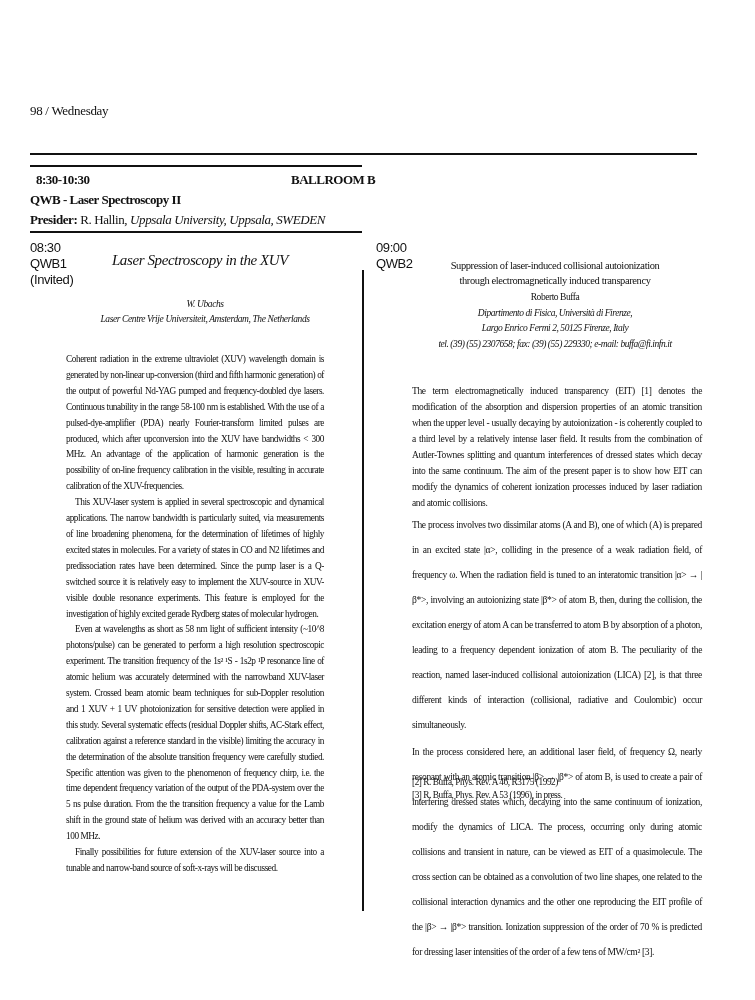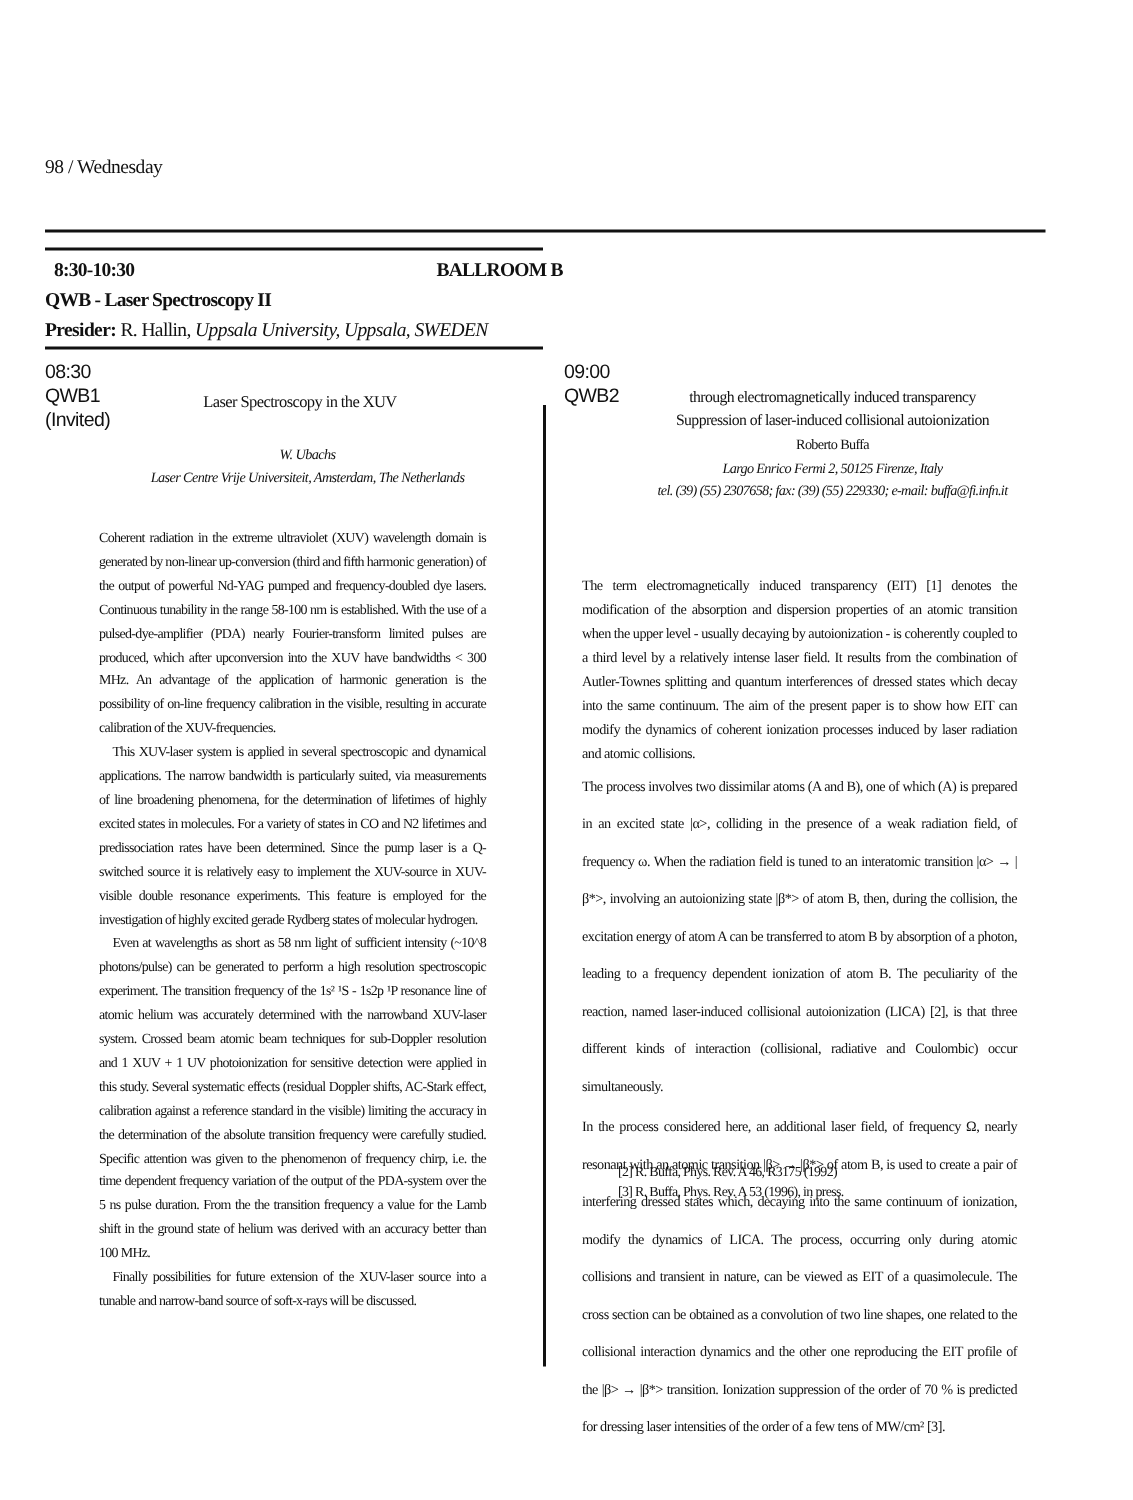--- a/index.html
+++ b/index.html
@@ -27,37 +27,37 @@
   .sess-pres i { }
 
   .paper-code {
     font-family: "Liberation Sans", "DejaVu Sans", sans-serif;
     font-size: 13px; line-height: 16px; letter-spacing: -0.4px;
   }
   .p1-code { left: 30px; top: 240px; }
   .p2-code { left: 376px; top: 240px; }
 
   .center { text-align: center; }
-  .title1 { left: 90px; top: 262px; width: 220px; font-size: 11px; letter-spacing: -0.4px; }
+  .title1 { left: 90px; top: 252px; width: 220px; font-size: 15px; letter-spacing: -0.4px; font-style: italic; }
   .title2 { left: 420px; top: 258px; width: 270px; font-size: 10.5px; line-height: 15px; letter-spacing: -0.4px; }
 
   .auth1 { left: 60px; top: 297px; width: 290px; font-size: 9.5px; line-height: 15px; letter-spacing: -0.4px; }
   .auth1 .affil { font-style: italic; }
   .auth2 { left: 410px; top: 290px; width: 290px; font-size: 9.5px; line-height: 15.5px; letter-spacing: -0.45px; }
   .auth2 .affil, .auth2 .addr, .auth2 .contact { font-style: italic; }
 
   .body1 {
     left: 66px; top: 352px; width: 258px; font-size: 9.3px; line-height: 15.9px;
     text-align: justify; letter-spacing: -0.45px;
   }
   .body1 p { margin: 0; text-indent: 0; }
   .body1 p.ind { text-indent: 9px; }
 
   .body2 {
-    left: 388px; top: 383px; width: 290px; font-size: 9.5px; line-height: 16px;
+    left: 412px; top: 383px; width: 290px; font-size: 9.5px; line-height: 16px;
     text-align: justify; letter-spacing: -0.35px;
   }
   .body2 p { margin: 0; }
   .body2 p.gap { margin-top: 2px; line-height: 25px; }
 
   .refs { left: 412px; top: 776px; width: 300px; font-size: 9.3px; line-height: 13px; letter-spacing: -0.45px; }
   .refs div { white-space: nowrap; }
 </style>
 </head>
 <body>
@@ -95,25 +95,26 @@
   <p class="ind">This XUV-laser system is applied in several spectroscopic and dynamical applications. The narrow bandwidth is particularly suited, via measurements of line broadening phenomena, for the determination of lifetimes of highly excited states in molecules. For a variety of states in CO and N2 lifetimes and predissociation rates have been determined. Since the pump laser is a Q-switched source it is relatively easy to implement the XUV-source in XUV-visible double resonance experiments. This feature is employed for the investigation of highly excited gerade Rydberg states of molecular hydrogen.</p>
   <p class="ind">Even at wavelengths as short as 58 nm light of sufficient intensity (~10^8 photons/pulse) can be generated to perform a high resolution spectroscopic experiment. The transition frequency of the 1s² ¹S - 1s2p ¹P resonance line of atomic helium was accurately determined with the narrowband XUV-laser system. Crossed beam atomic beam techniques for sub-Doppler resolution and 1 XUV + 1 UV photoionization for sensitive detection were applied in this study. Several systematic effects (residual Doppler shifts, AC-Stark effect, calibration against a reference standard in the visible) limiting the accuracy in the determination of the absolute transition frequency were carefully studied. Specific attention was given to the phenomenon of frequency chirp, i.e. the time dependent frequency variation of the output of the PDA-system over the 5 ns pulse duration. From the the transition frequency a value for the Lamb shift in the ground state of helium was derived with an accuracy better than 100 MHz.</p>
   <p class="ind">Finally possibilities for future extension of the XUV-laser source into a tunable and narrow-band source of soft-x-rays will be discussed.</p>
 </div>
 
 <div class="abs paper-code p2-code">
   <div>09:00</div>
   <div>QWB2</div>
 </div>
 <div class="abs center title2">
+  <div>Suppression of laser-induced collisional autoionization</div>
   <div>through electromagnetically induced transparency</div>
-  <div>Suppression of laser-induced collisional autoionization</div>
 </div>
 <div class="abs center auth2">
   <div>Roberto Buffa</div>
+  <div class="affil">Dipartimento di Fisica, Università di Firenze,</div>
   <div class="addr">Largo Enrico Fermi 2, 50125 Firenze, Italy</div>
   <div class="contact">tel. (39) (55) 2307658; fax: (39) (55) 229330; e-mail: buffa@fi.infn.it</div>
 </div>
 <div class="abs body2">
   <p>The term electromagnetically induced transparency (EIT) [1] denotes the modification of the absorption and dispersion properties of an atomic transition when the upper level - usually decaying by autoionization - is coherently coupled to a third level by a relatively intense laser field. It results from the combination of Autler-Townes splitting and quantum interferences of dressed states which decay into the same continuum. The aim of the present paper is to show how EIT can modify the dynamics of coherent ionization processes induced by laser radiation and atomic collisions.</p>
   <p class="gap">The process involves two dissimilar atoms (A and B), one of which (A) is prepared in an excited state |α&gt;, colliding in the presence of a weak radiation field, of frequency ω. When the radiation field is tuned to an interatomic transition |α&gt; → |β*&gt;, involving an autoionizing state |β*&gt; of atom B, then, during the collision, the excitation energy of atom A can be transferred to atom B by absorption of a photon, leading to a frequency dependent ionization of atom B. The peculiarity of the reaction, named laser-induced collisional autoionization (LICA) [2], is that three different kinds of interaction (collisional, radiative and Coulombic) occur simultaneously.</p>
   <p class="gap">In the process considered here, an additional laser field, of frequency Ω, nearly resonant with an atomic transition |β&gt; → |β*&gt; of atom B, is used to create a pair of interfering dressed states which, decaying into the same continuum of ionization, modify the dynamics of LICA. The process, occurring only during atomic collisions and transient in nature, can be viewed as EIT of a quasimolecule. The cross section can be obtained as a convolution of two line shapes, one related to the collisional interaction dynamics and the other one reproducing the EIT profile of the |β&gt; → |β*&gt; transition. Ionization suppression of the order of 70 % is predicted for dressing laser intensities of the order of a few tens of MW/cm² [3].</p>
 </div>
 <div class="abs refs">
   <div>[2] R. Buffa, Phys. Rev. A 46, R3175 (1992)</div>

